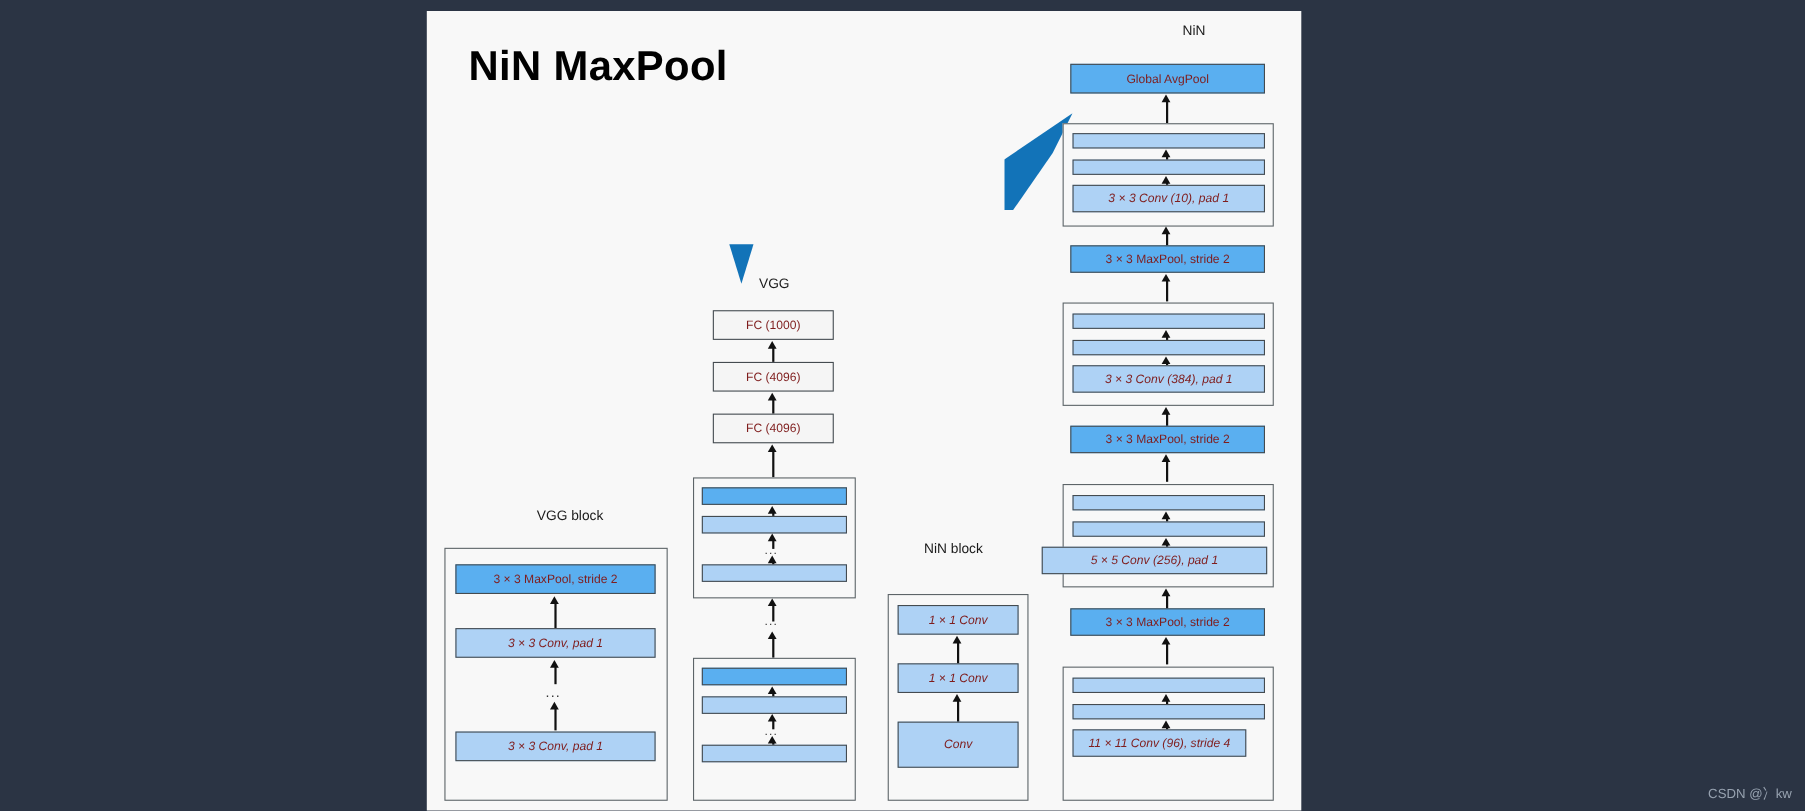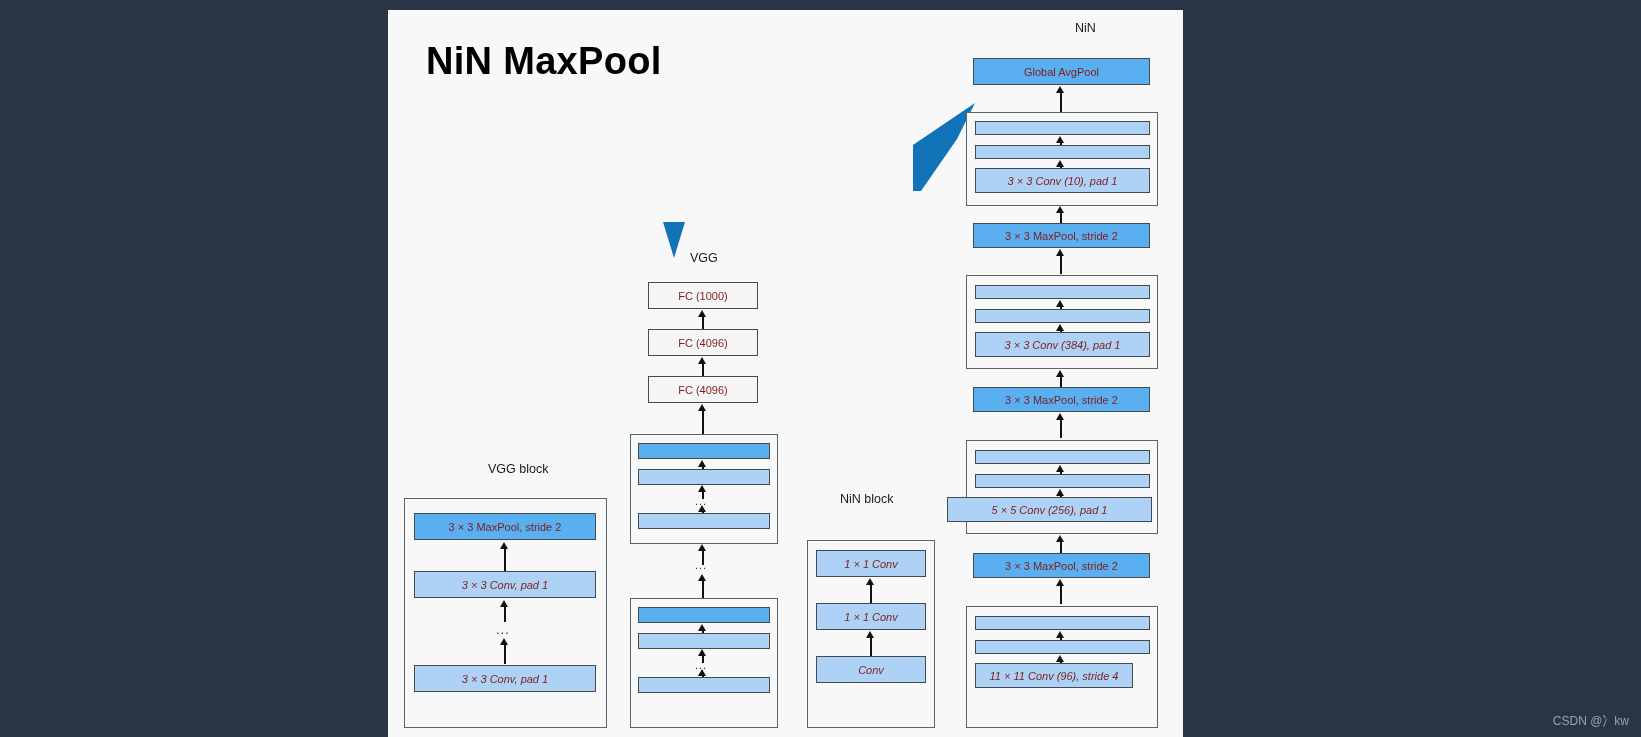--- a/index.html
+++ b/index.html
@@ -188,21 +188,21 @@
     <div class="node lt" style="left:250px; top:667px; width:132px; height:16px;"></div>
 
     <div class="caption" style="left:452px; top:482px;">NiN block</div>
 
     <div class="group" style="left:419px; top:530px; width:128px; height:188px;"></div>
 
     <div class="node lt" style="left:428px; top:540px; width:110px; height:27px;">1 × 1 Conv</div>
     <div class="arrow" style="left:482px; top:574px; height:22px;"></div>
     <div class="node lt" style="left:428px; top:593px; width:110px; height:27px;">1 × 1 Conv</div>
     <div class="arrow" style="left:482px; top:627px; height:22px;"></div>
-    <div class="node lt" style="left:428px; top:646px; width:110px; height:27px;">Conv</div>
+    <div class="node lt" style="left:428px; top:646px; width:110px; height:42px;">Conv</div>
 
     <div class="caption" style="left:655px; top:11px;margin-left:32px;">NiN</div>
 
     <div class="node dk" style="left:585px; top:48px; width:177px; height:27px;">Global AvgPool</div>
     <div class="arrow" style="left:672px; top:82px; height:20px;"></div>
 
     <div class="group" style="left:578px; top:102px; width:192px; height:94px;"></div>
     <div class="node lt" style="left:587px; top:111px; width:175px; height:14px;"></div>
     <div class="arrow" style="left:672px; top:132px; height:9px;"></div>
     <div class="node lt" style="left:587px; top:135px; width:175px; height:14px;"></div>

